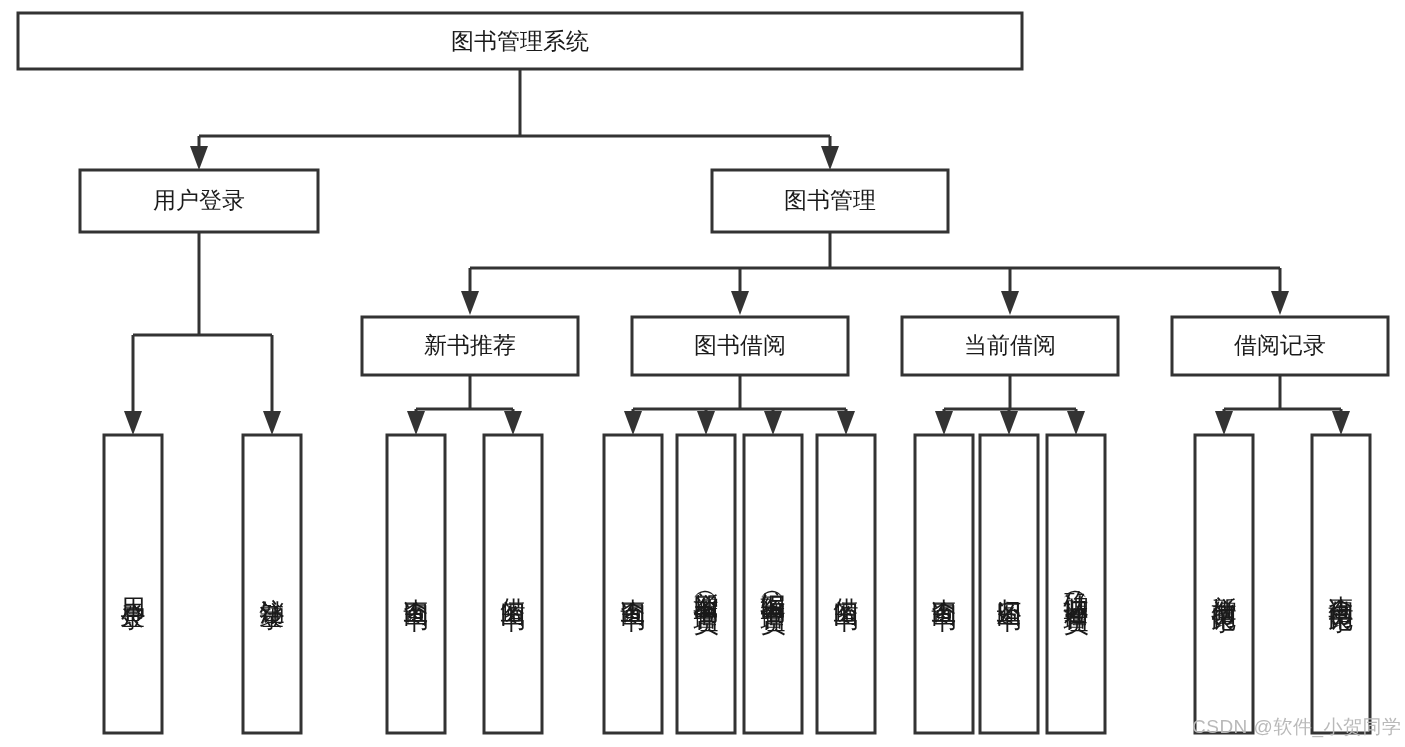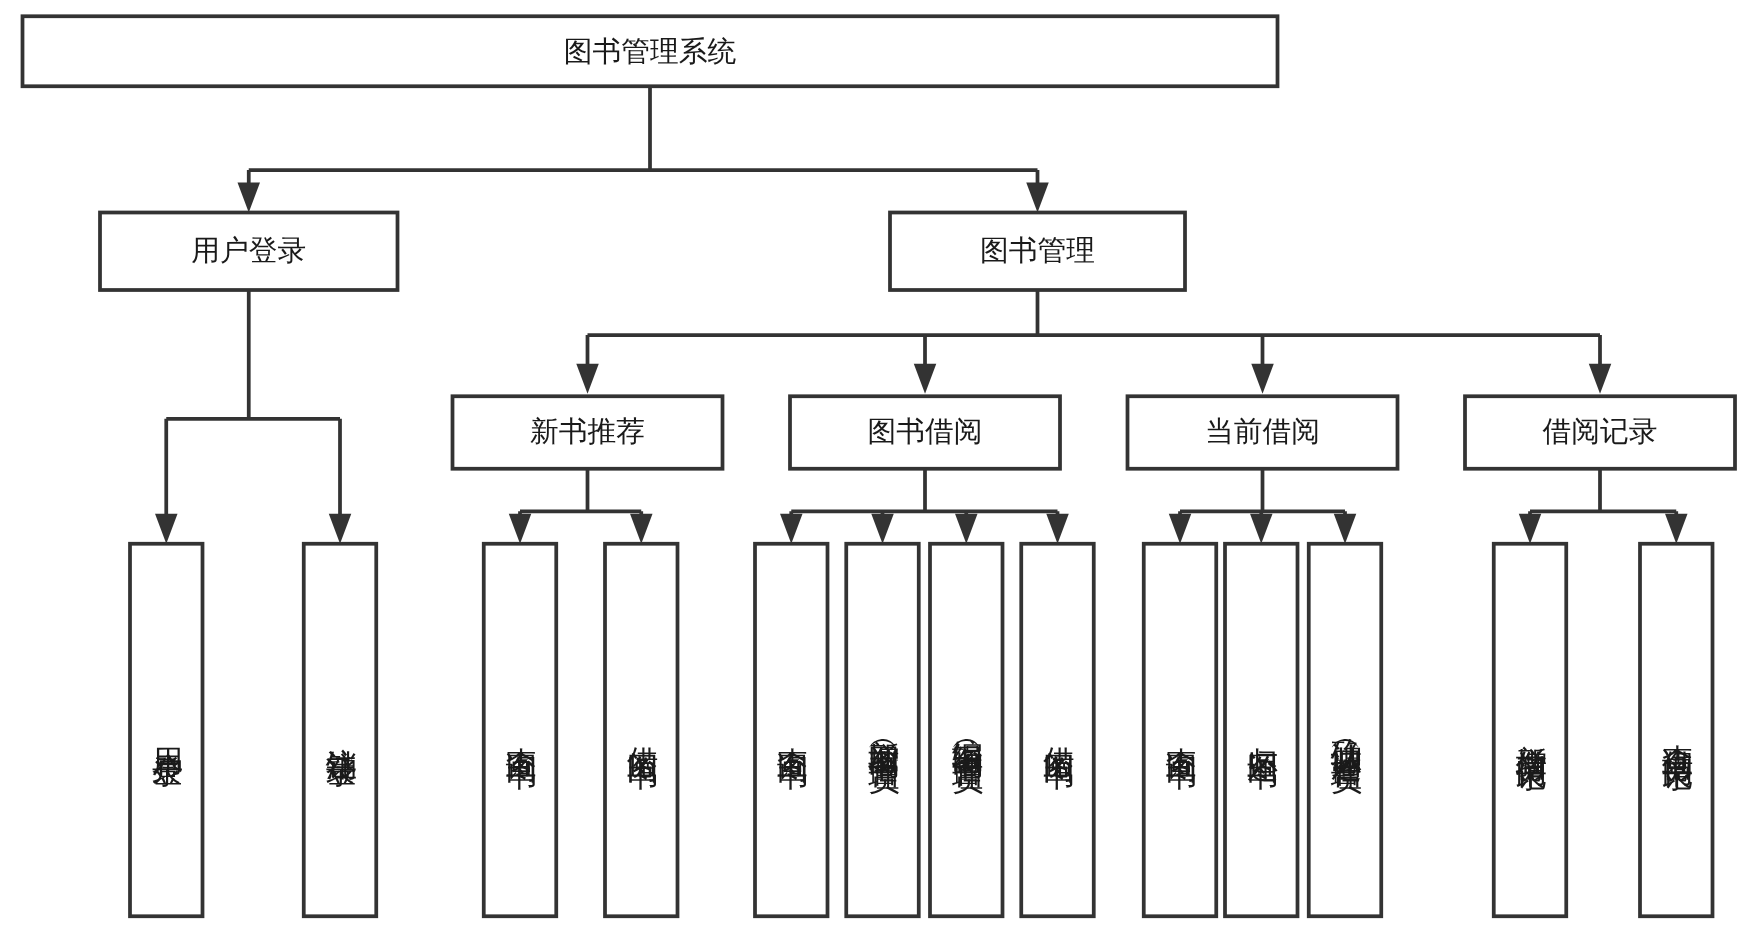--- a/index.html
+++ b/index.html
@@ -203,14 +203,15 @@
   <div class="leaf-label" style="left:744px; top:435px; width:58px; height:298px;">编辑图书（管理员）</div>
   <div class="leaf-label" style="left:817px; top:435px; width:58px; height:298px;">借阅图书</div>
 
   <div class="leaf-label" style="left:915px; top:435px; width:58px; height:298px;">查询图书</div>
   <div class="leaf-label" style="left:980px; top:435px; width:58px; height:298px;">归还图书</div>
   <div class="leaf-label" style="left:1047px; top:435px; width:58px; height:298px;">确认归还（管理员）</div>
 
   <div class="leaf-label" style="left:1195px; top:435px; width:58px; height:298px;">新增借阅记录</div>
   <div class="leaf-label" style="left:1312px; top:435px; width:58px; height:298px;">查询借阅记录</div>
 
+  <div class="watermark" style="left:1192px; top:714px;">CSDN @软件_小贺同学</div>
 
 </div>
 
 </body></html>

